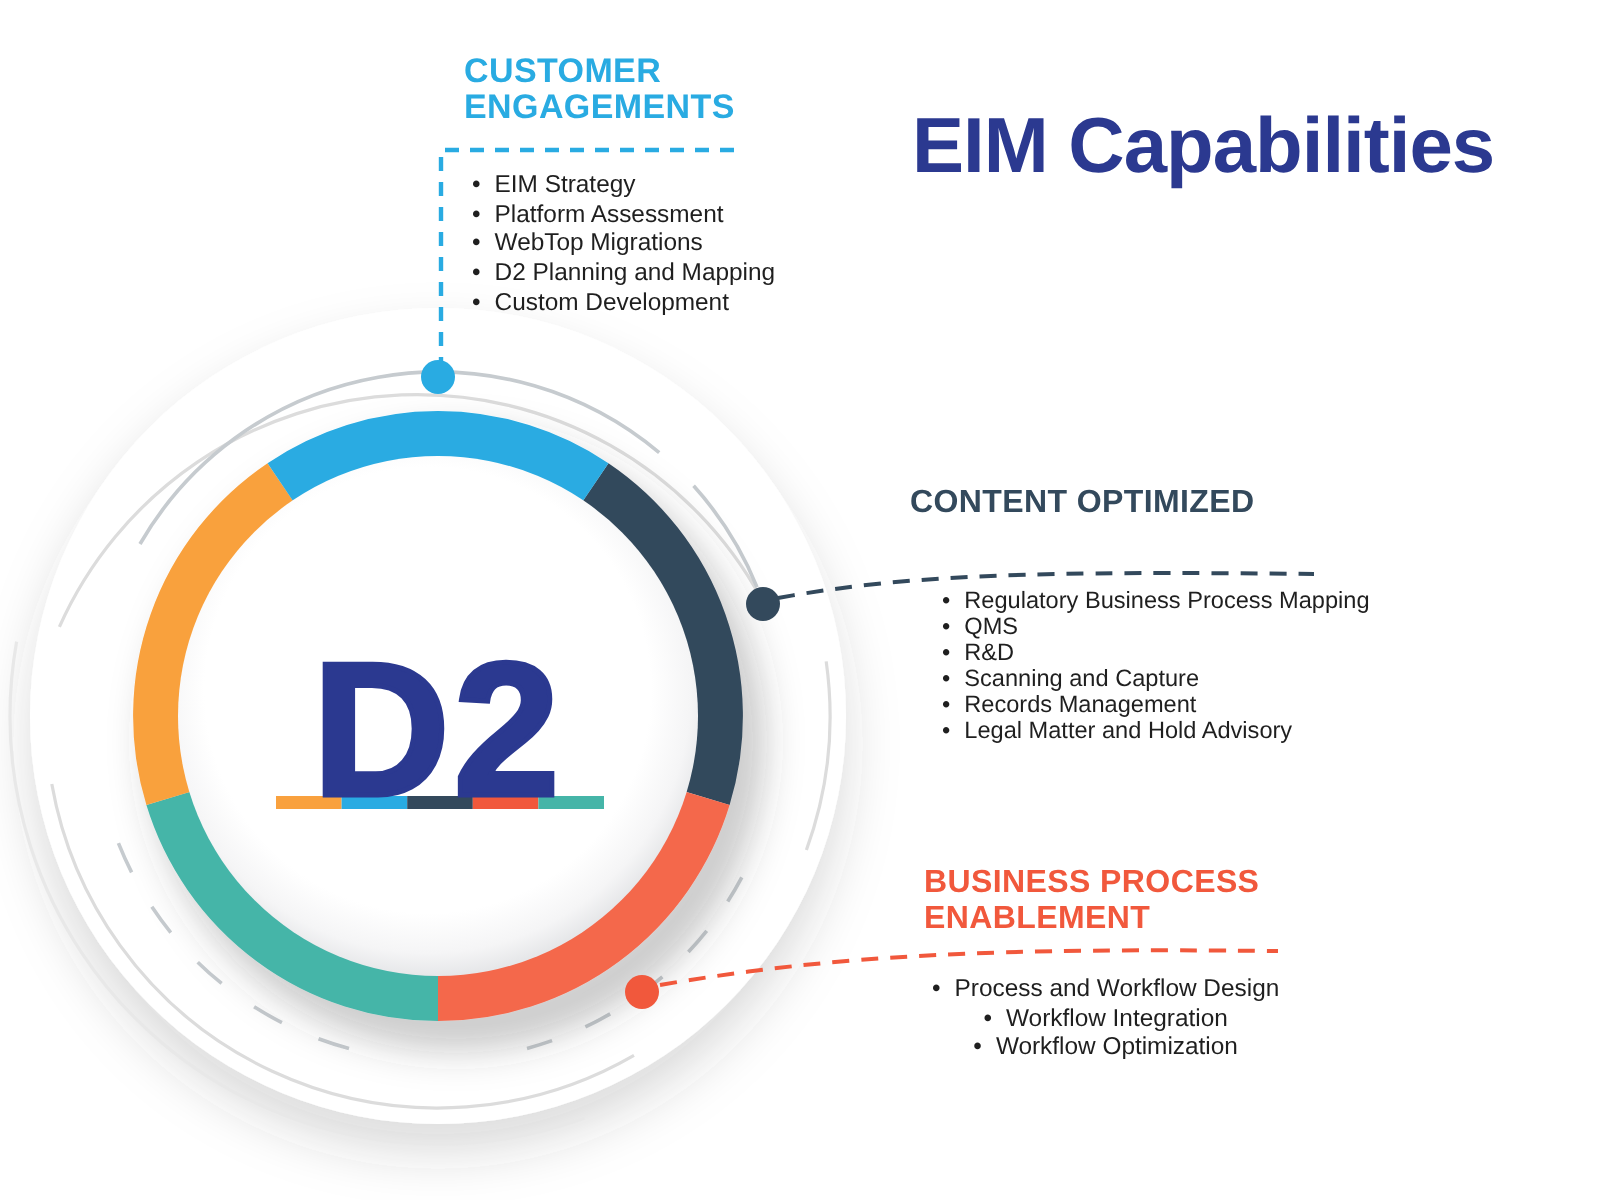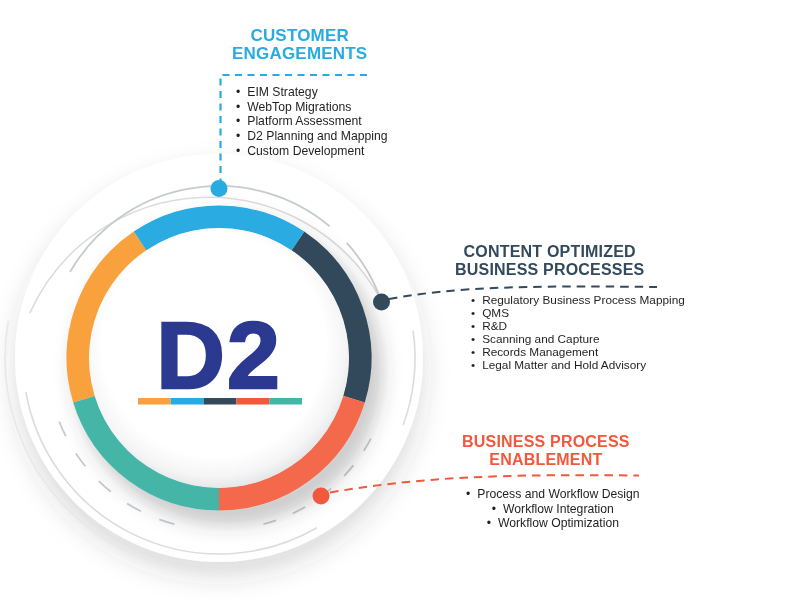--- a/index.html
+++ b/index.html
@@ -7,35 +7,35 @@
   .stage{position:relative;width:800px;height:600px;background:#ffffff;}
   .fig{position:absolute;left:0;top:0;}
 
   .page-title{
     position:absolute;left:456px;top:54px;margin:0;
     font-size:39px;font-weight:bold;letter-spacing:-0.5px;line-height:1.05;
     color:var(--title_blue);white-space:nowrap;
   }
 
   .sec-head{position:absolute;margin:0;font-weight:bold;white-space:nowrap;}
-  .sec-head span{display:block;text-align:center;}
+  .sec-head span{display:block;}
   .head-customer{left:232px;top:27px;font-size:17px;line-height:17.5px;color:var(--cyan);letter-spacing:0.2px;}
   .head-content{left:455px;top:243px;font-size:16px;line-height:18.3px;color:var(--navy);letter-spacing:0.2px;}
   .head-business{left:462px;top:433px;font-size:16px;line-height:17.5px;color:var(--coral_strong);letter-spacing:0.2px;}
 
   ul.bullets{position:absolute;margin:0;padding:0;list-style:none;color:var(--text_dark);}
   ul.bullets li{white-space:nowrap;}
   ul.bullets li::before{content:"\2022";margin-right:7px;}
   .list-customer{left:236px;top:85px;font-size:12.2px;line-height:14.7px;}
   .list-content{left:471px;top:294px;font-size:11.8px;line-height:13px;}
   .list-content li::before{margin-right:5px;}
   .list-business{left:466px;top:487px;font-size:12.2px;line-height:14.7px;text-align:center;}
 
   .center-label{
-    position:absolute;left:219px;top:357px;transform:translate(-50%,-52%);
+    position:absolute;left:219px;top:368px;transform:translate(-50%,-52%);
     font-size:95px;font-weight:bold;letter-spacing:2px;line-height:1;
     color:var(--title_blue);-webkit-text-stroke:2.5px var(--title_blue);
   }
 </style>
 </head>
 <body>
 
 <div class="stage">
 
   <svg class="fig" width="800" height="600" viewBox="0 0 800 600">
@@ -86,41 +86,41 @@
 
     <path d="M 367 75 L 220.5 75 L 220.5 181" fill="none" stroke-width="2.2" stroke-dasharray="7 5.5" stroke="#29ABE2"></path>
     <path d="M 389 299 C 455 287 520 285.5 657 287" fill="none" stroke-width="2" stroke-dasharray="8.5 6" stroke="#33495C"></path>
     <path d="M 330 492.5 C 420 477 500 474 639 475.5" fill="none" stroke-width="2" stroke-dasharray="8.5 6" stroke="#F1583C"></path>
 
     <circle cx="219" cy="188.5" r="8.5" fill="#29ABE2"></circle>
     <circle cx="381.5" cy="302" r="8.5" fill="#33495C"></circle>
     <circle cx="321" cy="496" r="8.5" fill="#F1583C"></circle>
   </svg>
 
+  <h1 class="page-title">EIM Capabilities</h1>
 
   <div class="center-label">D2</div>
 
   <div>
     <h2 class="sec-head head-customer">
       <span>CUSTOMER</span>
       <span>ENGAGEMENTS</span>
     </h2>
     <ul class="bullets list-customer">
         <li>EIM Strategy</li>
+        <li>Platform Assessment</li>
         <li>WebTop Migrations</li>
-        <li>Platform Assessment</li>
         <li>D2 Planning and Mapping</li>
         <li>Custom Development</li>
       </ul>
   </div>
 
   <div>
     <h2 class="sec-head head-content">
       <span>CONTENT OPTIMIZED</span>
-      <span>BUSINESS PROCESSES</span>
     </h2>
     <ul class="bullets list-content">
         <li>Regulatory Business Process Mapping</li>
         <li>QMS</li>
         <li>R&amp;D</li>
         <li>Scanning and Capture</li>
         <li>Records Management</li>
         <li>Legal Matter and Hold Advisory</li>
       </ul>
   </div>

